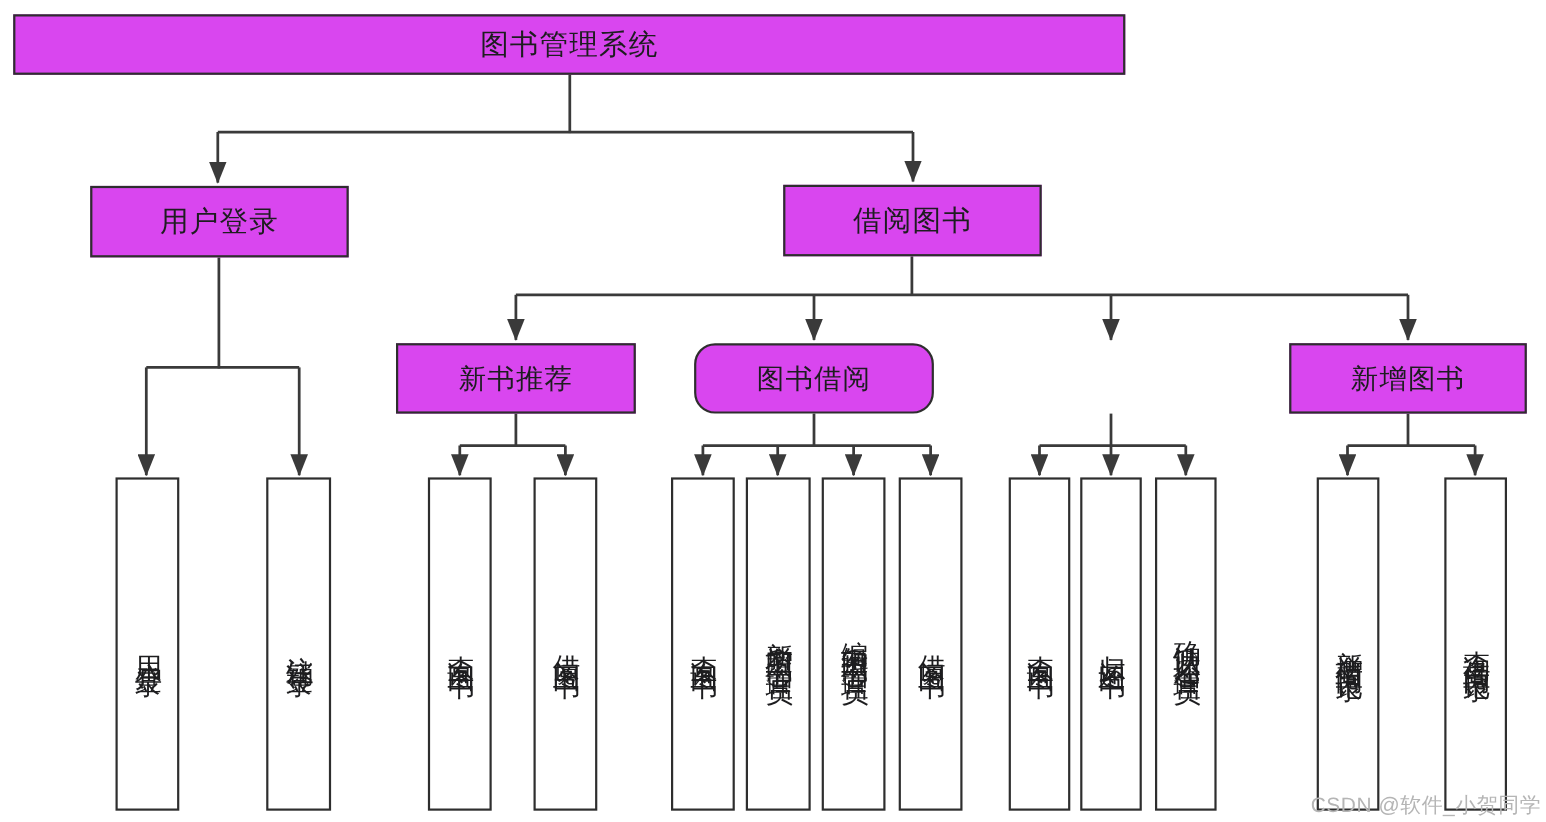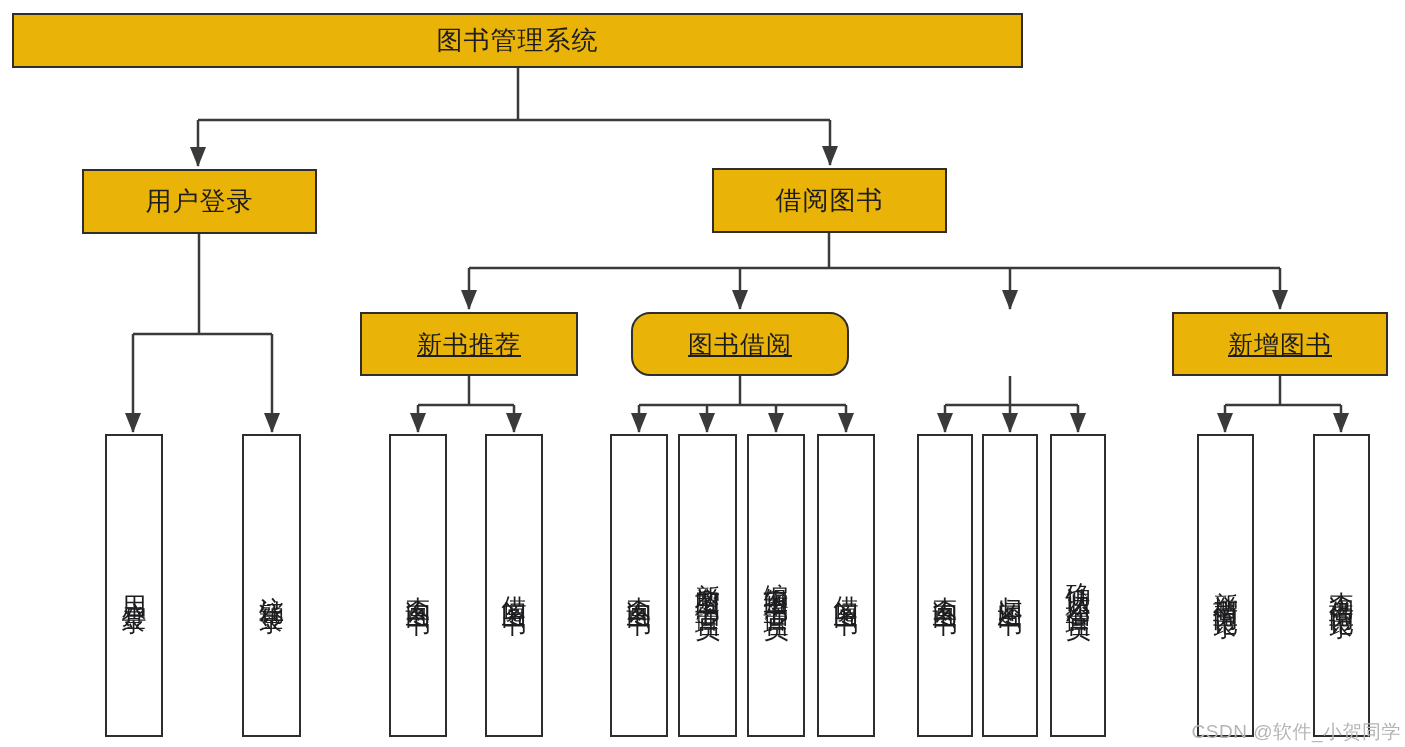--- a/index.html
+++ b/index.html
@@ -13,31 +13,31 @@
   }
   #connectors {
     position: absolute;
     left: 0; top: 0;
     width: 1405px; height: 747px;
     pointer-events: none;
   }
   .box {
     position: absolute;
     box-sizing: border-box;
-    background: #eab308;
+    background: #d946ef;
     border: 2.5px solid #2e2e2e;
     display: flex;
     align-items: center;
     justify-content: center;
     color: #1d1d1f;
     font-size: 26px;
     letter-spacing: 1px;
     white-space: nowrap;
   }
-  .lv2 { font-size: 25px; text-decoration: underline; }
+  .lv2 { font-size: 25px; }
   .leaf {
     position: absolute;
     box-sizing: border-box;
     background: #ffffff;
     border: 2.5px solid #2e2e2e;
     display: flex;
     align-items: center;
     justify-content: center;
     color: #1d1d1f;
     font-size: 25px;

